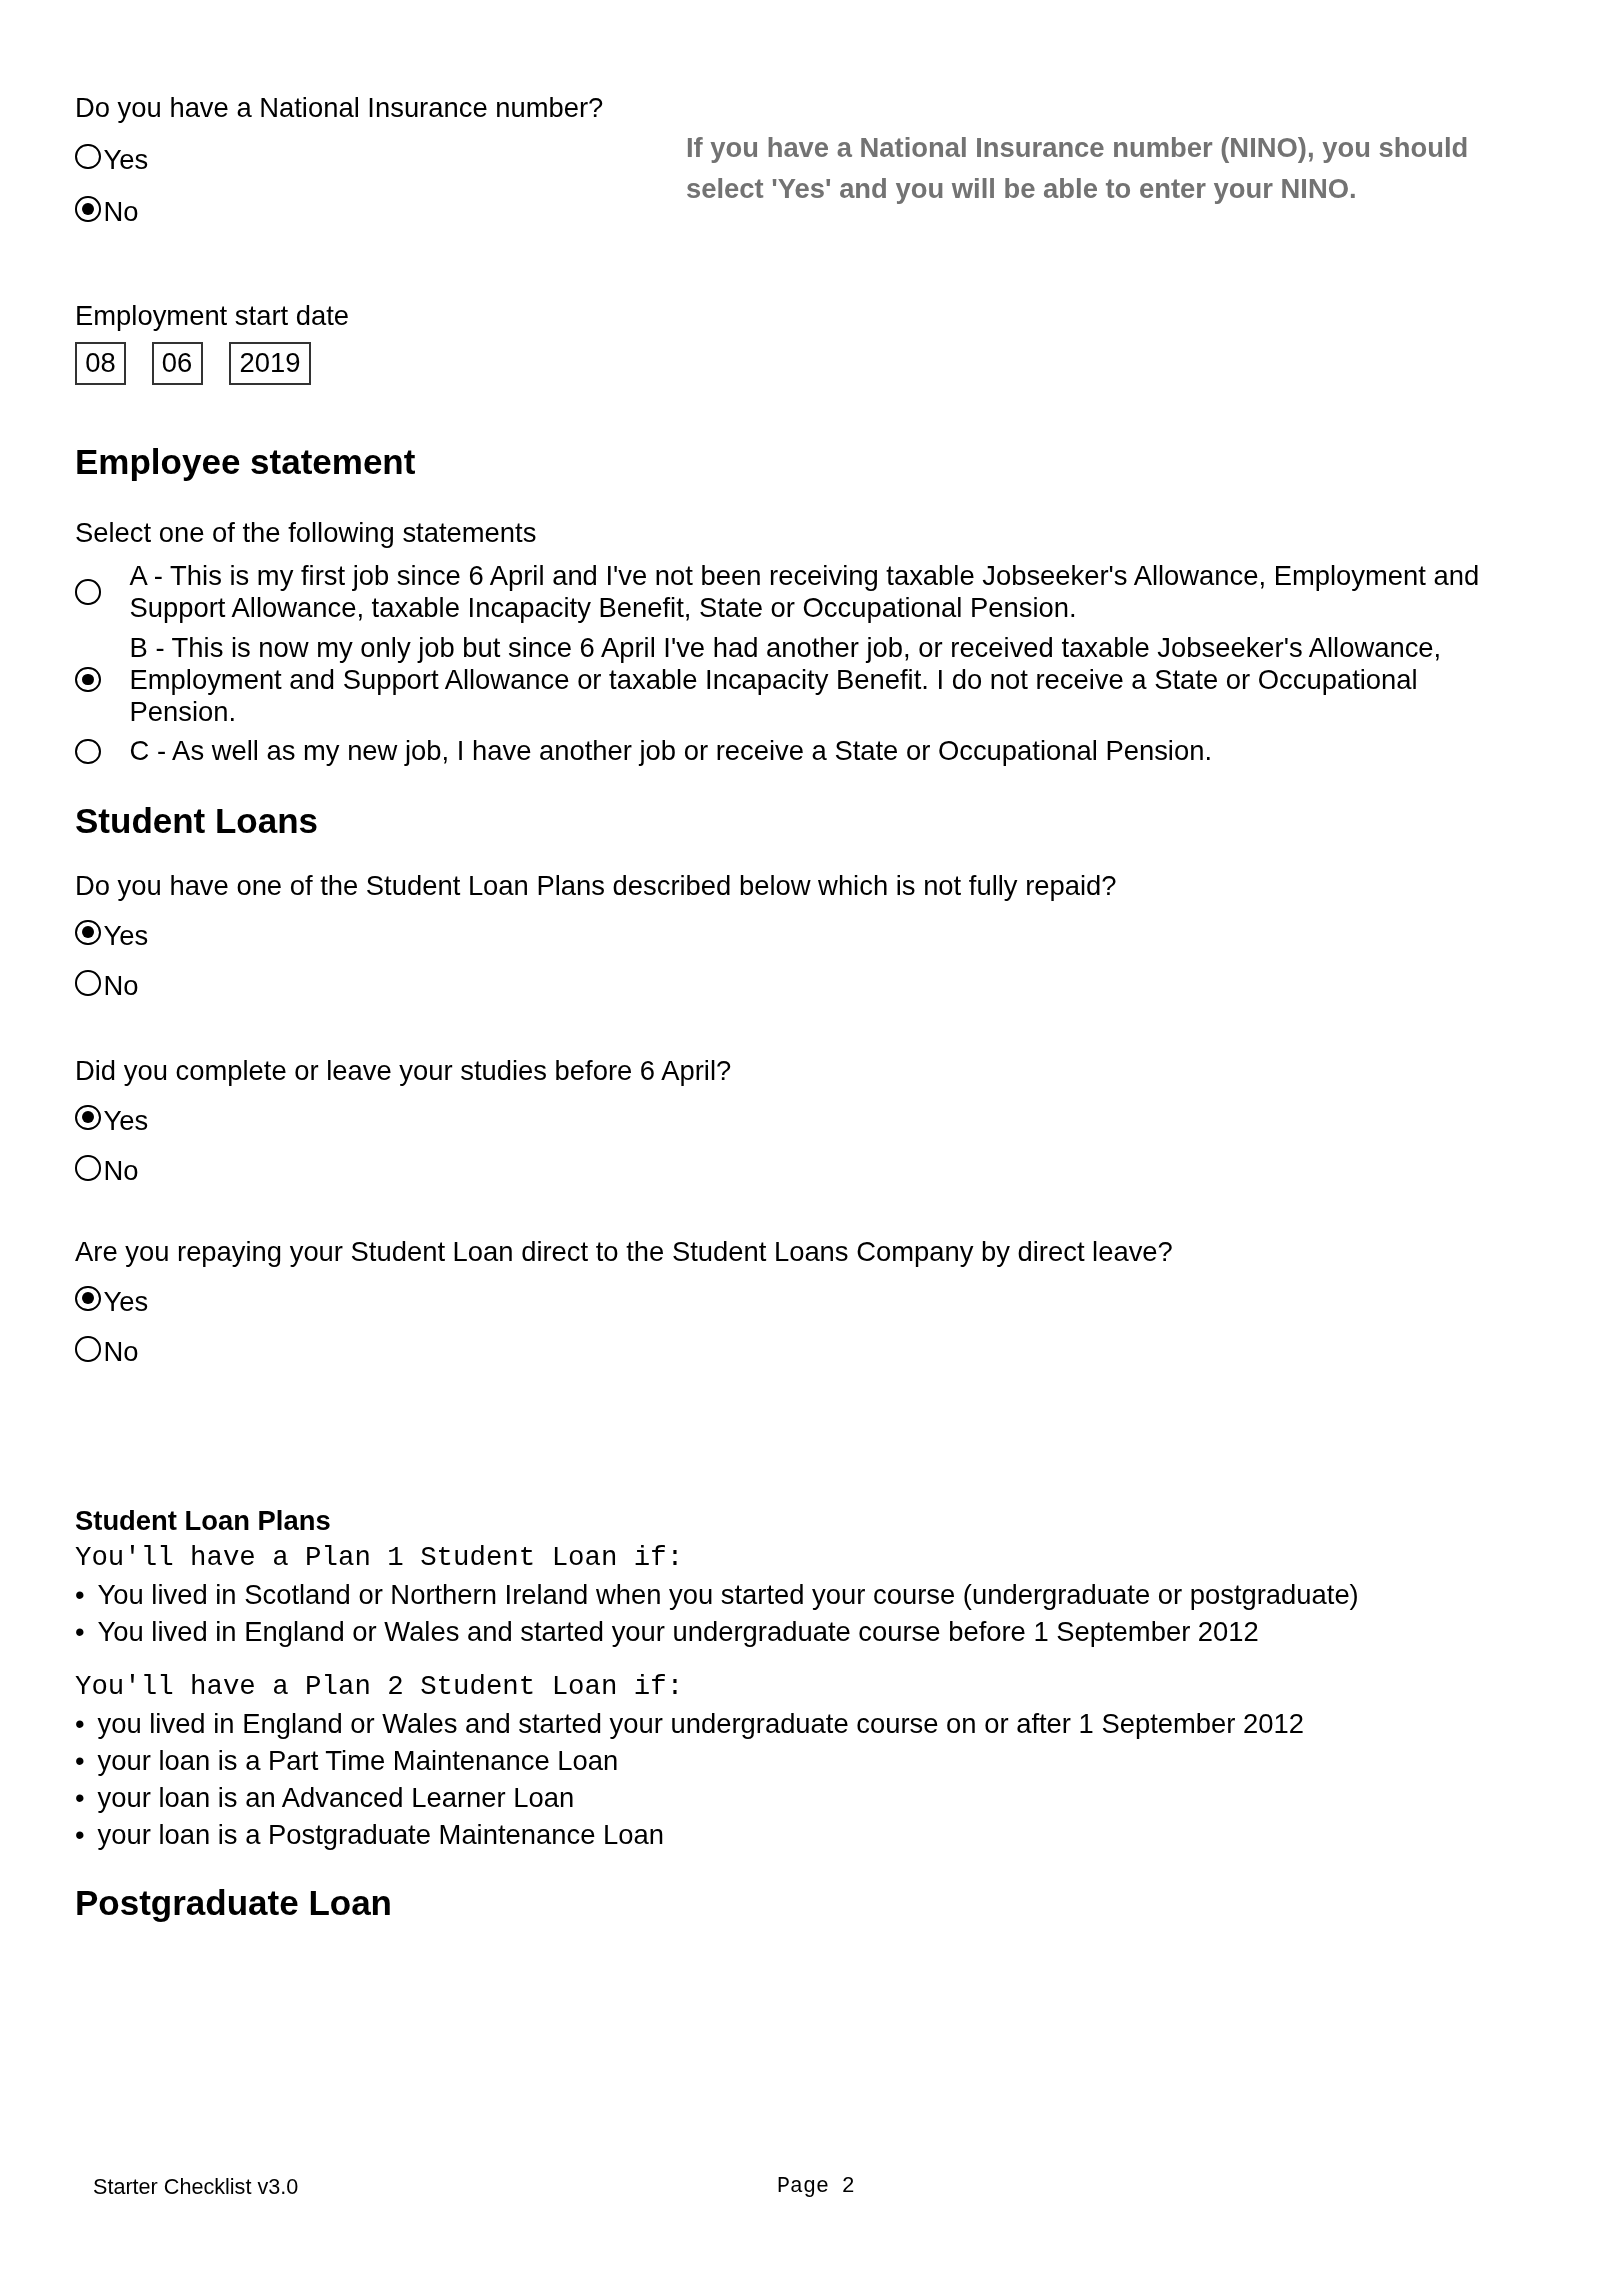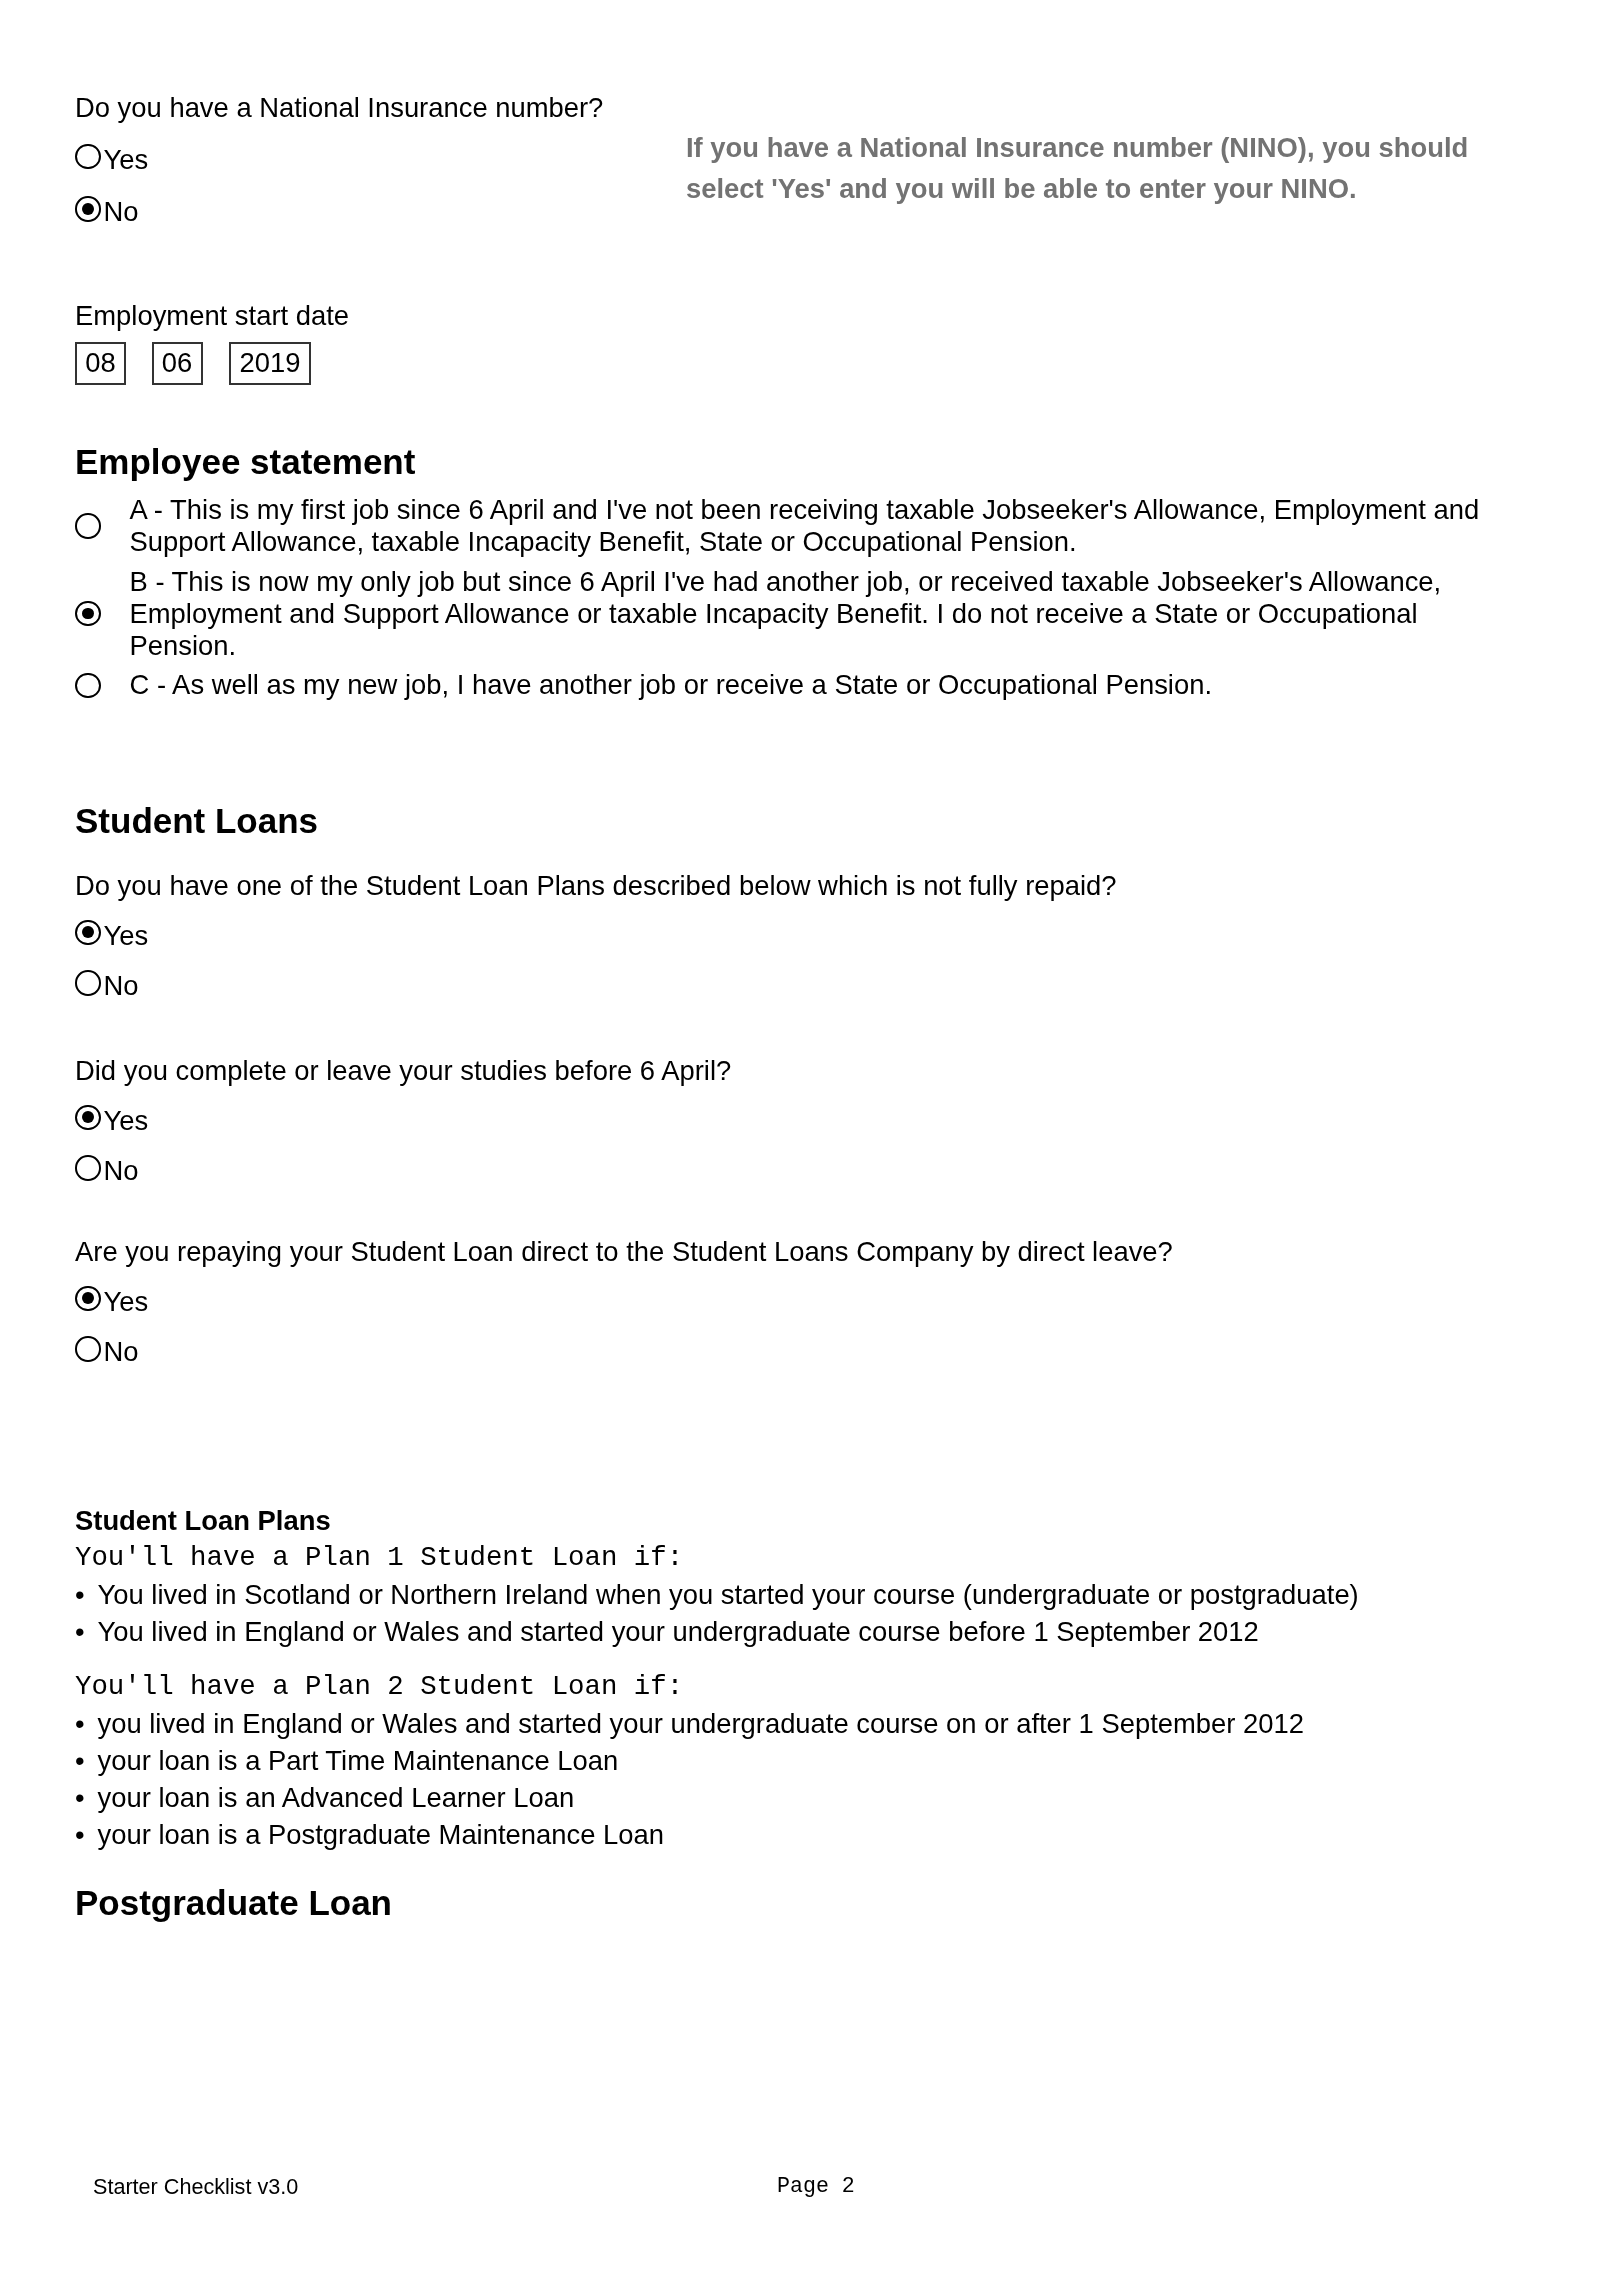--- a/index.html
+++ b/index.html
@@ -106,20 +106,21 @@
   <div class="question">Employment start date</div>
   <div class="date-boxes">
     <div class="date-box dd">08</div>
     <div class="date-box mm">06</div>
     <div class="date-box yyyy">2019</div>
   </div>
 </section>
 
 <section class="abs" id="employee-statement">
   <h2 class="h-large">Employee statement</h2>
+  <div class="instruction">Select one of the following statements</div>
   <div class="options">
     <div class="option-row">
       <span class="radio"></span>
       <span class="option-text">A - This is my first job since 6 April and I've not been receiving taxable Jobseeker's Allowance, Employment and Support Allowance, taxable Incapacity Benefit, State or Occupational Pension.</span>
     </div>
     <div class="option-row">
       <span class="radio checked"></span>
       <span class="option-text">B - This is now my only job but since 6 April I've had another job, or received taxable Jobseeker's Allowance, Employment and Support Allowance or taxable Incapacity Benefit. I do not receive a State or Occupational Pension.</span>
     </div>
     <div class="option-row">

